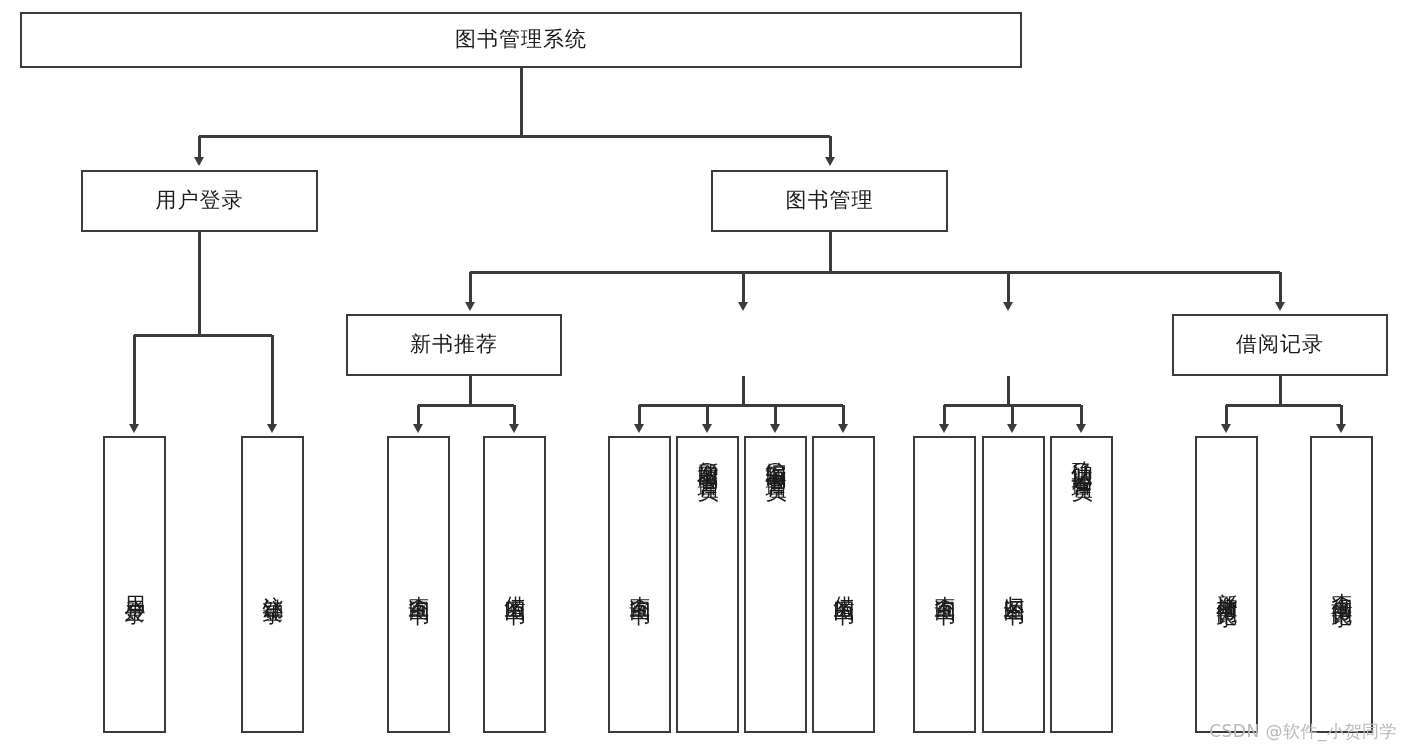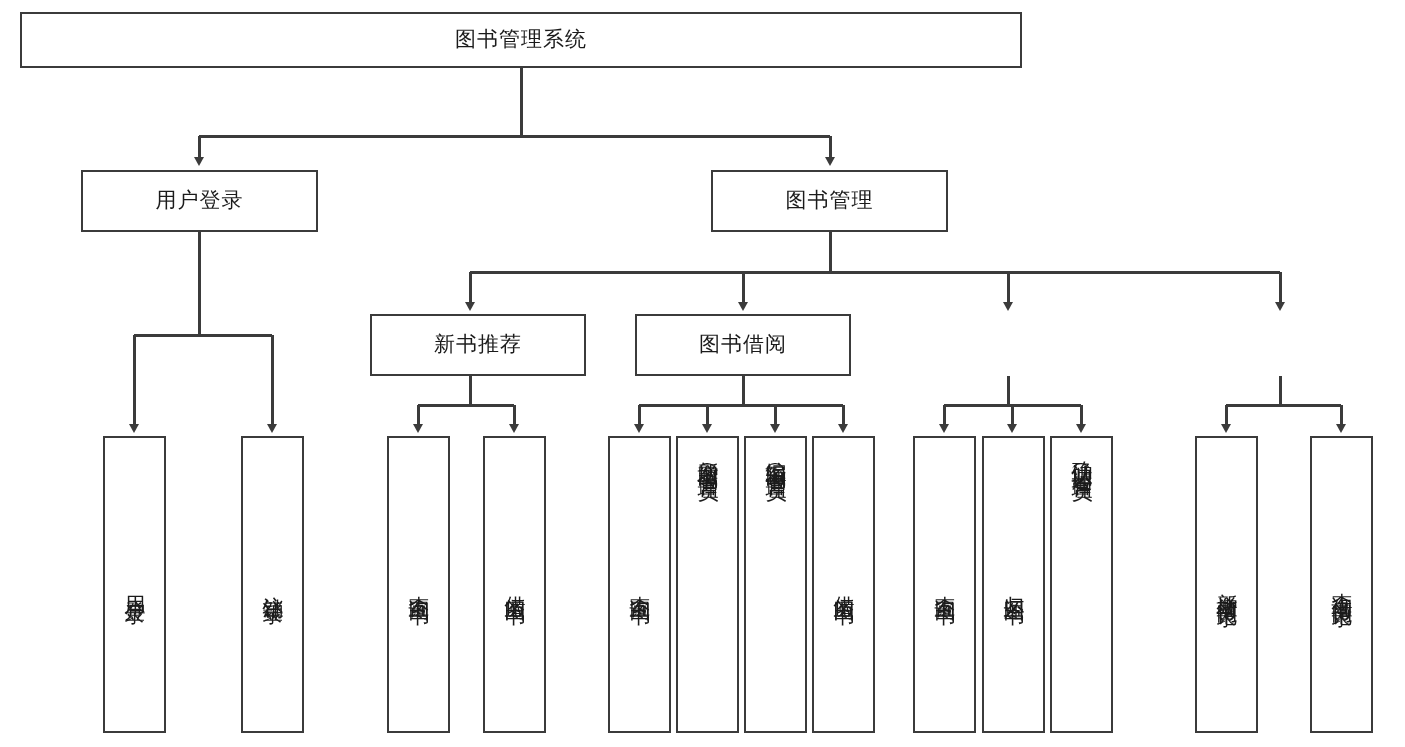--- a/index.html
+++ b/index.html
@@ -131,25 +131,25 @@
     <span class="node-label-h">图书管理系统</span>
   </div>
 
   <div class="node-box" style="left:81px; top:170px; width:237px; height:62px;">
     <span class="node-label-h">用户登录</span>
   </div>
   <div class="node-box" style="left:711px; top:170px; width:237px; height:62px;align-items:center;">
     <span class="node-label-h">图书管理</span>
   </div>
 
-  <div class="node-box" style="left:370px; top:314px; width:216px; height:62px;">
+  <div class="node-box" style="left:346px; top:314px; width:216px; height:62px;">
     <span class="node-label-h">新书推荐</span>
   </div>
-  <div class="node-box" style="left:635px; top:314px; width:216px; height:62px;">
-    <span class="node-label-h">图书借阅</span>
+  <div class="node-box" style="left:1172px; top:314px; width:216px; height:62px;">
+    <span class="node-label-h">借阅记录</span>
   </div>
 
   <div class="node-box leaf-box center-v" style="left:103px; top:436px; width:63px; height:297px;">
     <span class="node-label-v">用户登录</span>
   </div>
   <div class="node-box leaf-box center-v" style="left:241px; top:436px; width:63px; height:297px;">
     <span class="node-label-v">注销登录</span>
   </div>
 
   <div class="node-box leaf-box center-v" style="left:387px; top:436px; width:63px; height:297px;">
@@ -182,14 +182,15 @@
     <span class="node-label-v">确认归还（管理员）</span>
   </div>
 
   <div class="node-box leaf-box center-v" style="left:1195px; top:436px; width:63px; height:297px;">
     <span class="node-label-v">新增借阅记录</span>
   </div>
   <div class="node-box leaf-box center-v" style="left:1310px; top:436px; width:63px; height:297px;">
     <span class="node-label-v">查询借阅记录</span>
   </div>
 
+  <div id="watermark">CSDN @软件_小贺同学</div>
 
 </div>
 
 </body></html>

